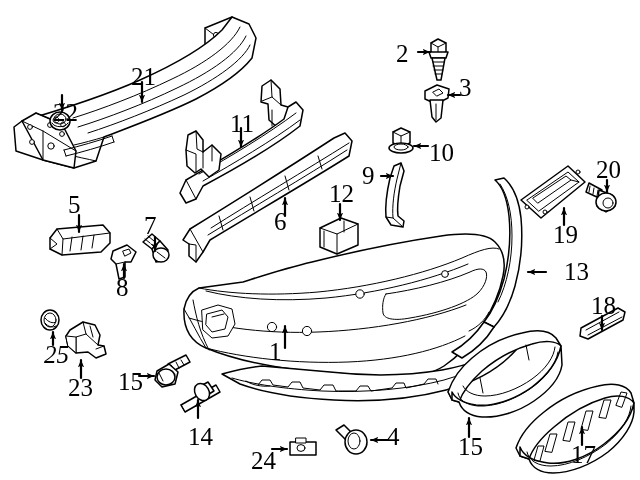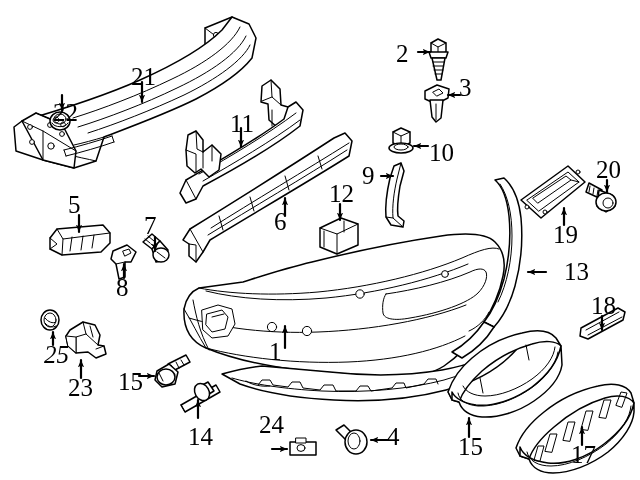--- a/index.html
+++ b/index.html
@@ -487,17 +487,17 @@
       <div class="callout" style="left: 188px; top: 424px;">14</div>
       <div class="callout" style="left: 118px; top: 369px;">15</div>
       <div class="callout" style="left: 458px; top: 434px;">15</div>
       <div class="callout" style="left: 571px; top: 442px;">17</div>
       <div class="callout" style="left: 591px; top: 293px;">18</div>
       <div class="callout" style="left: 553px; top: 222px;">19</div>
       <div class="callout" style="left: 596px; top: 157px; text-align: right;">20</div>
       <div class="callout" style="left: 131px; top: 64px;">21</div>
       <div class="callout" style="left: 53px; top: 60px; margin-top: 40px;">22</div>
       <div class="callout" style="left: 68px; top: 375px;">23</div>
-      <div class="callout" style="left: 251px; top: 412px; margin-left: 8px;">24</div>
+      <div class="callout" style="left: 251px; top: 448px;">24</div>
       <div class="callout" style="left: 44px; top: 342px; font-style: italic;">25</div>
     </div>
 
 </div>
 
 </body></html>

